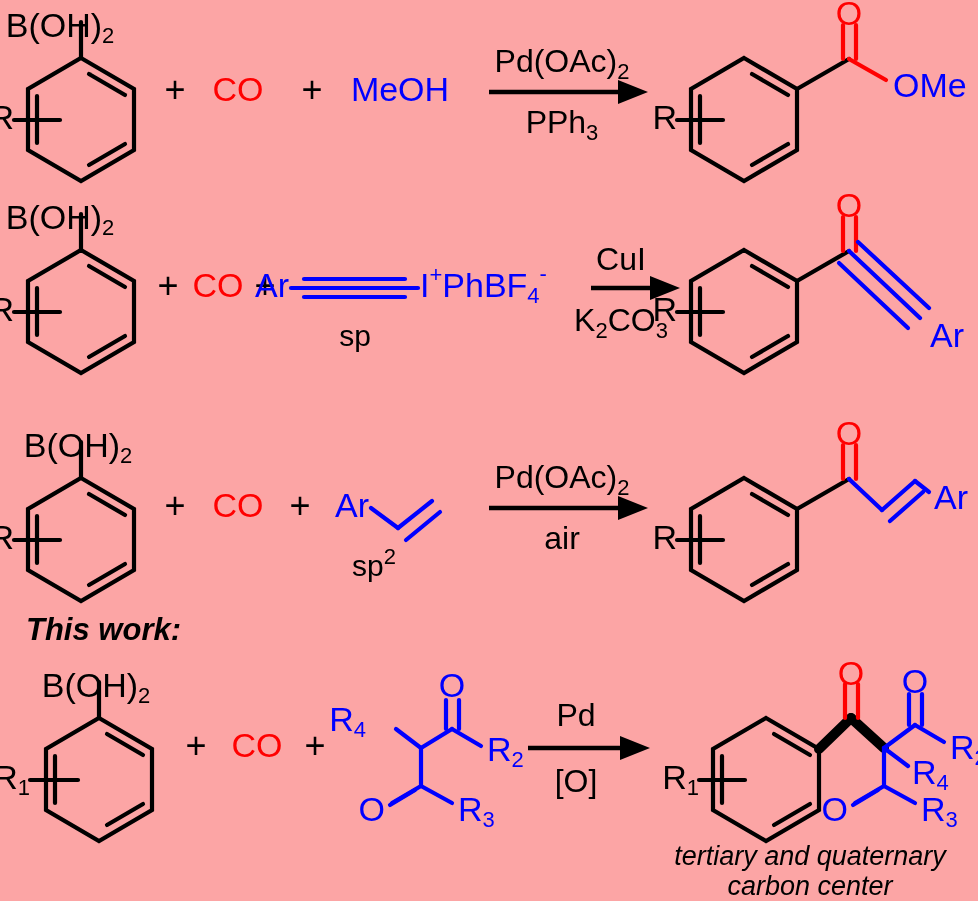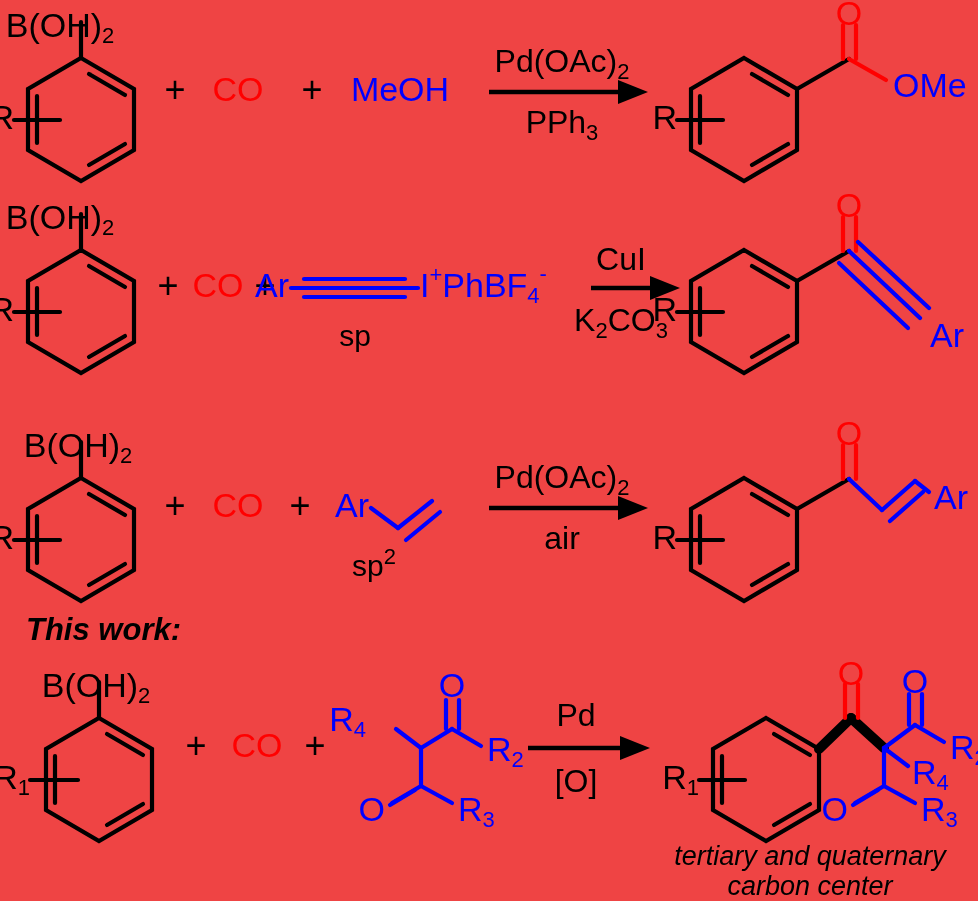--- a/index.html
+++ b/index.html
@@ -7,21 +7,21 @@
     padding: 0;
     background: #ffffff;
   }
   body {
     font-family: "Liberation Sans", sans-serif;
   }
   #scheme {
     position: relative;
     width: 978px;
     height: 901px;
-    background: #ef4444;
+    background: #fca5a5;
     overflow: hidden;
   }
   svg.layer {
     position: absolute;
     top: 0;
     left: 0;
     width: 978px;
     height: 901px;
   }
   text {

